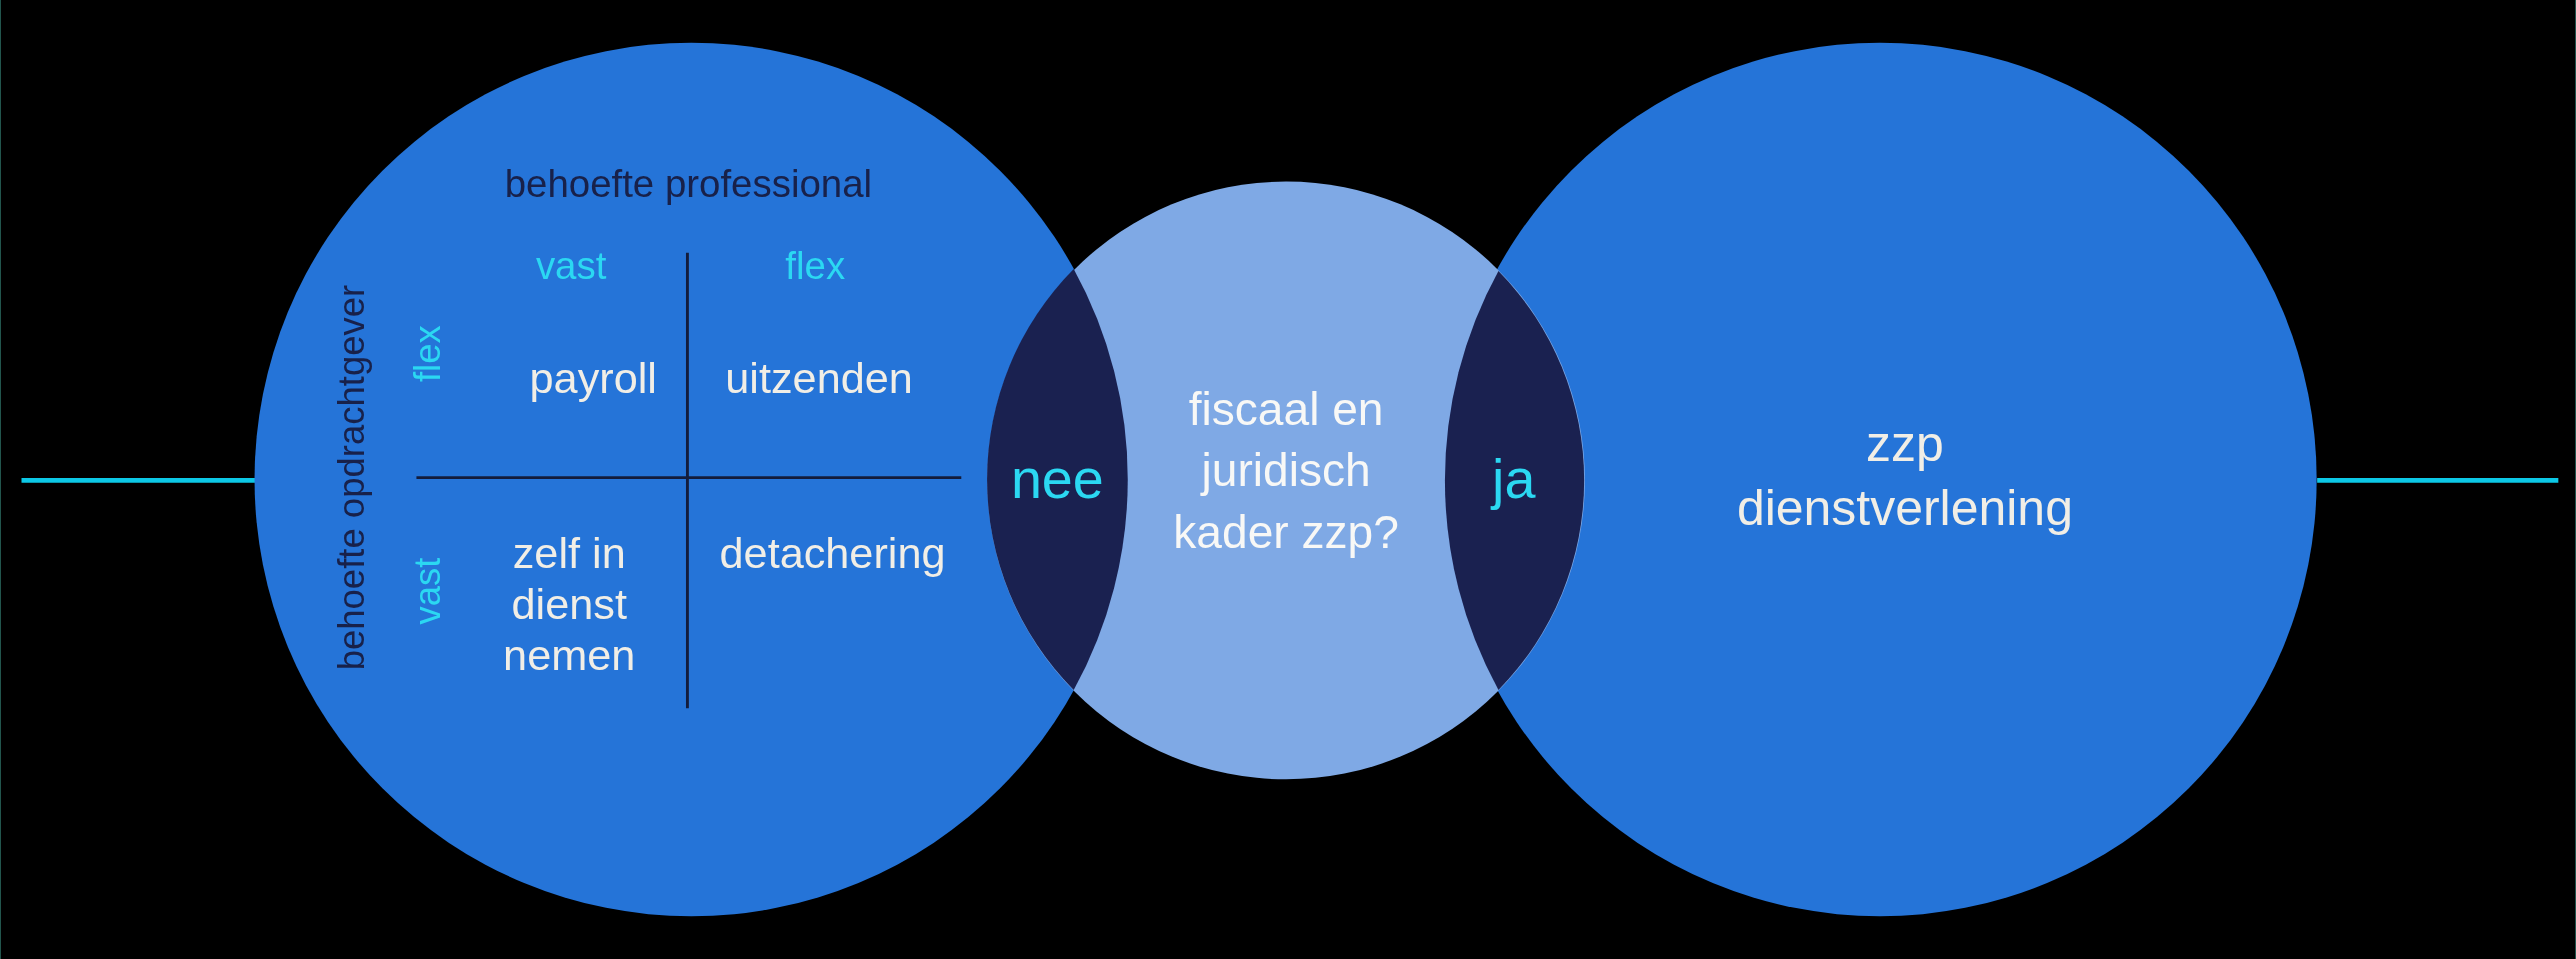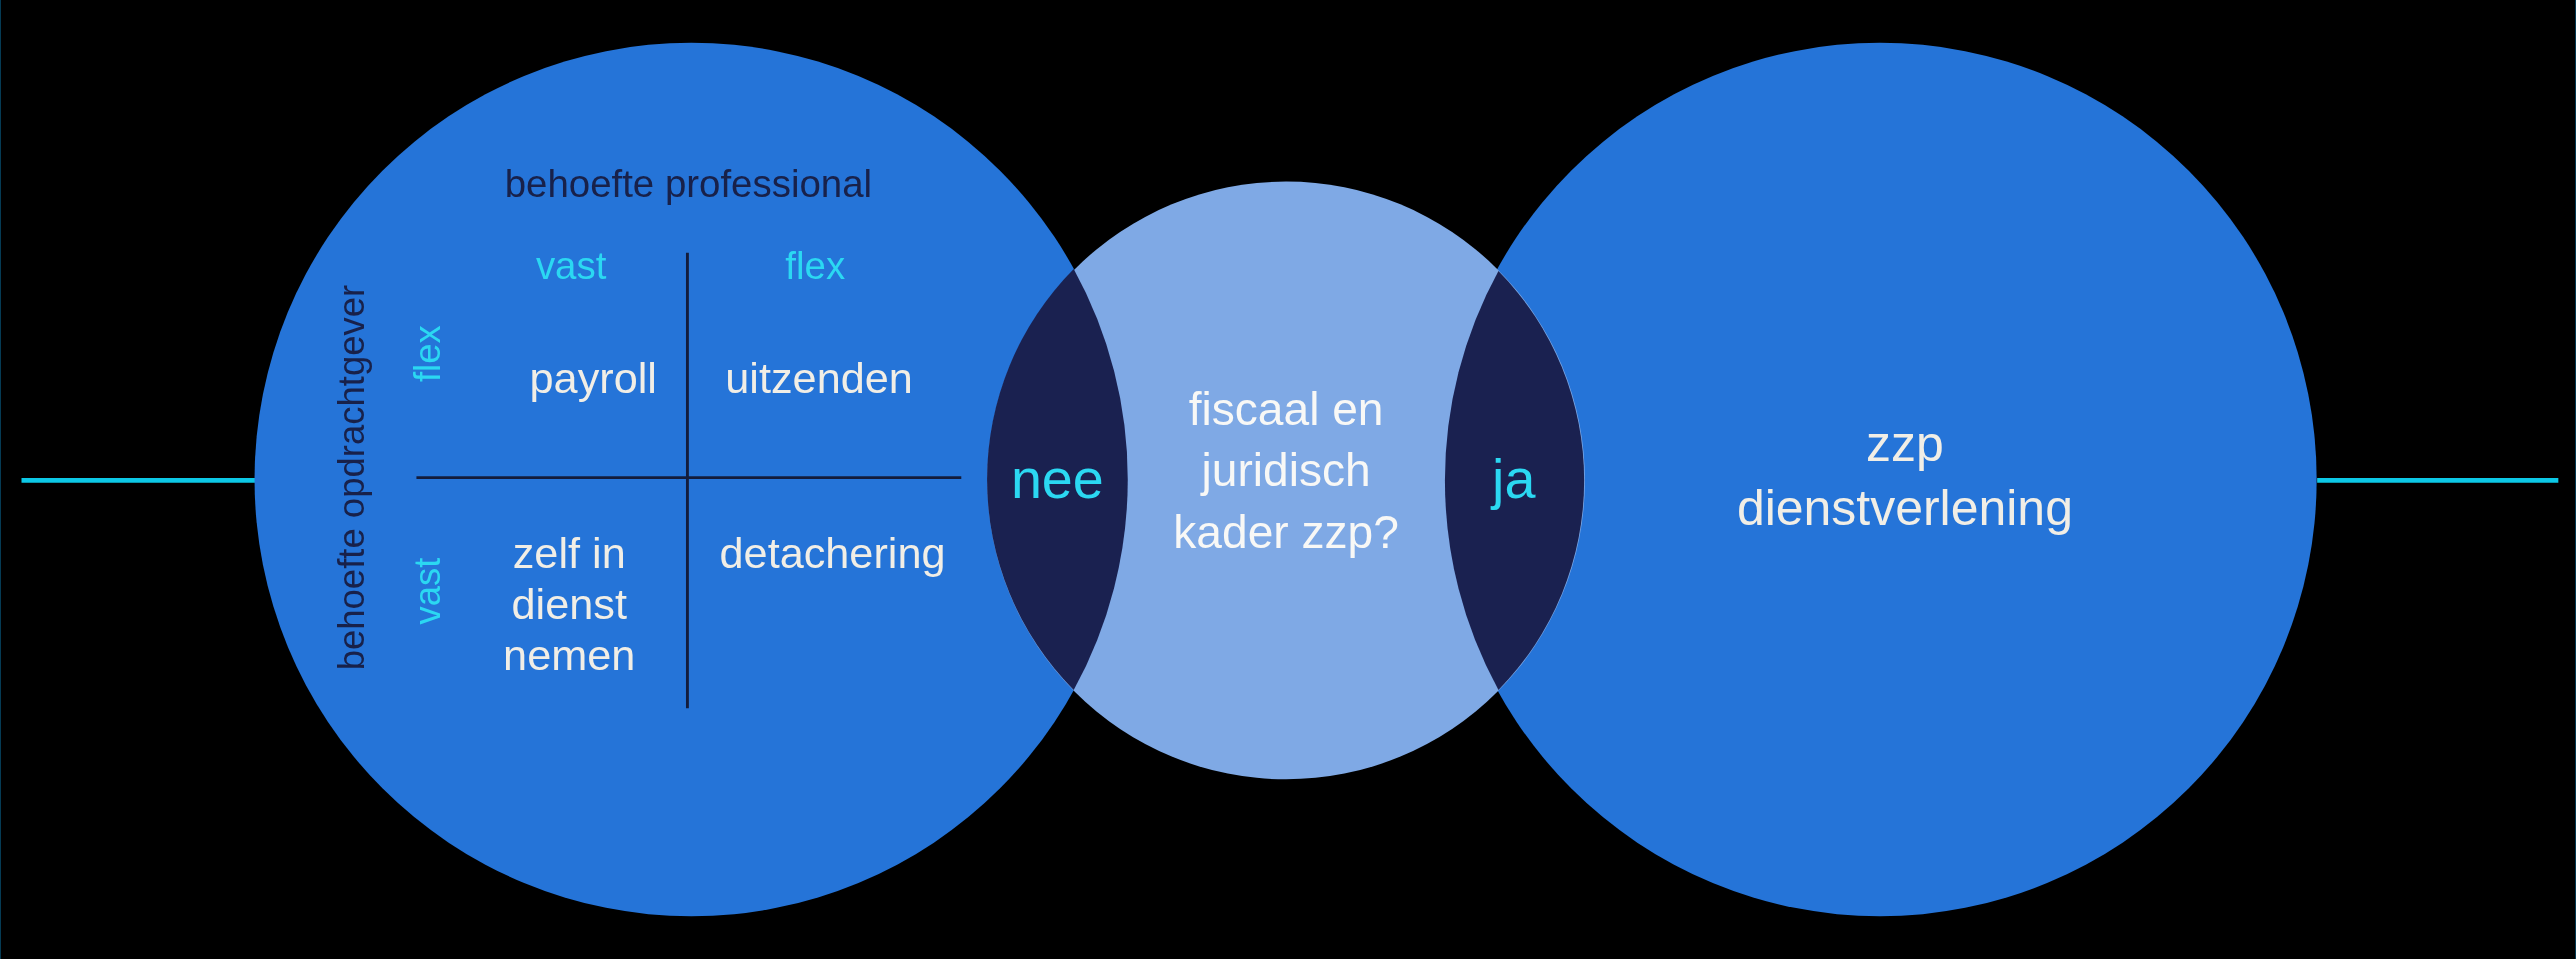--- a/index.html
+++ b/index.html
@@ -4,21 +4,21 @@
 <style>
   html, body {
     margin: 0;
     padding: 0;
     background: #000;
   }
   .stage {
     position: relative;
     width: 2576px;
     height: 959px;
-    background: #0ea5e9;
+    background: #5eead4;
     overflow: hidden;
   }
   svg text {
     font-family: "Liberation Sans", sans-serif;
   }
   .t-title   { font-size: 40px; }
   .t-colhdr  { font-size: 40px; }
   .t-rowlbl  { font-size: 38px; }
   .t-sidelbl { font-size: 38px; }
   .t-cell    { font-size: 45px; }

